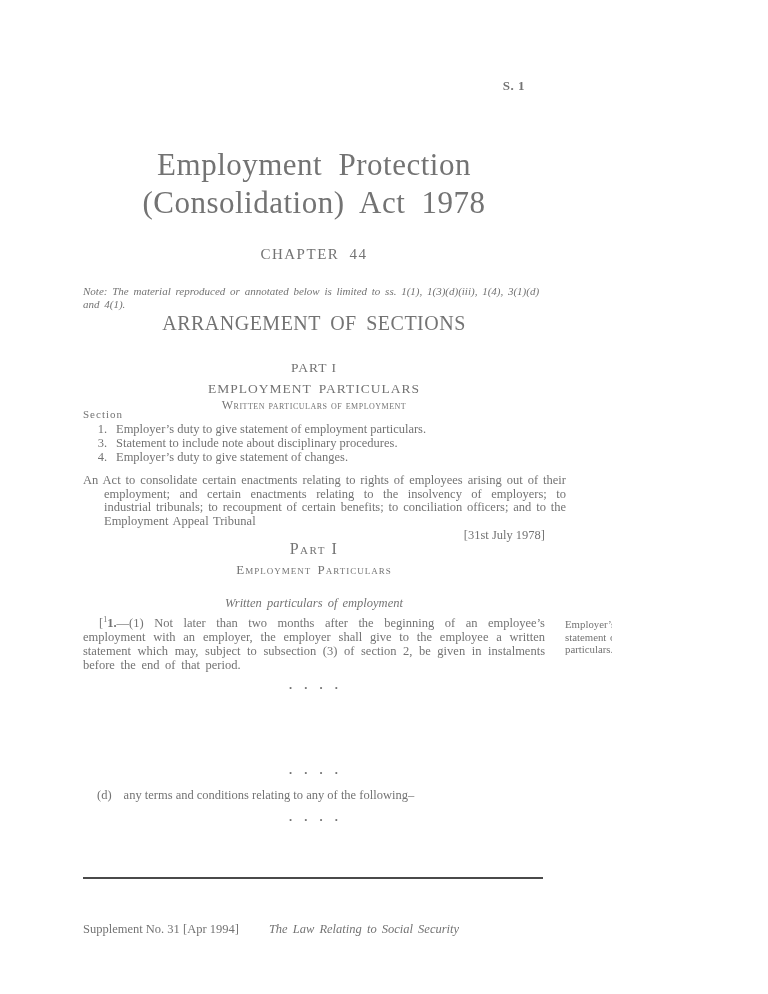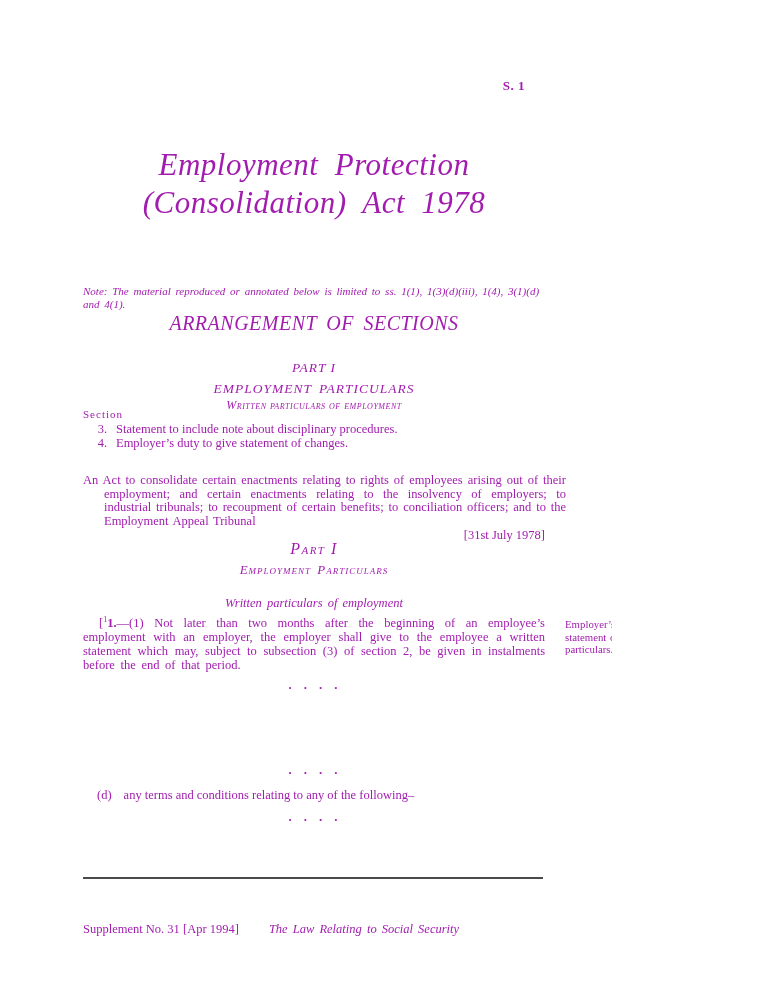--- a/index.html
+++ b/index.html
@@ -2,26 +2,26 @@
 <html><head>
 <meta charset="utf-8">
 <style>
   html, body { margin: 0; padding: 0; background: #ffffff; }
   .page {
     position: relative;
     width: 612px;
     height: 994px;
     background: #ffffff;
     font-family: "Liberation Serif", "DejaVu Serif", serif;
-    color: #a21caf;
+    color: #737373;
     overflow: hidden;
   }
   .abs { position: absolute; }
   .maincol { left: 83px; width: 462px; }
-  .center { text-align: center; font-style: italic; }
+  .center { text-align: center; }
   .justify { text-align: justify; }
 
   .running-head {
     top: 78px; right: 87px;
     font-size: 13px; font-weight: bold; letter-spacing: 0.5px;
   }
   .doc-title {
     top: 146px;
     font-size: 31px; line-height: 38px;
     word-spacing: 8px; letter-spacing: 0.5px;
@@ -132,34 +132,38 @@
 
 <div class="page">
 
   <div class="abs running-head">S. 1</div>
 
   <div class="abs maincol center doc-title">
     <div>Employment Protection</div>
     <div>(Consolidation) Act 1978</div>
   </div>
 
+  <div class="abs maincol center chapter">CHAPTER 44</div>
 
   <div class="abs note" style="left:83px;">Note: The material reproduced or annotated below is limited to ss. 1(1), 1(3)(d)(iii), 1(4), 3(1)(d) and 4(1).</div>
 
   <div class="abs maincol center arrangement">ARRANGEMENT OF SECTIONS</div>
 
   <div class="abs maincol center part-arr">PART I</div>
 
   <div class="abs maincol center partsub-arr">EMPLOYMENT PARTICULARS</div>
 
   <div class="abs maincol center group-arr">Written particulars of employment</div>
 
   <div class="abs section-label" style="left:83px;">Section</div>
 
   <div class="abs maincol section-list">
+    <div class="section-row">
+      <span class="section-num">1.</span><span>Employer’s duty to give statement of employment particulars.</span>
+    </div>
     <div class="section-row">
       <span class="section-num">3.</span><span>Statement to include note about disciplinary procedures.</span>
     </div>
     <div class="section-row">
       <span class="section-num">4.</span><span>Employer’s duty to give statement of changes.</span>
     </div>
   </div>
 
   <div class="abs maincol justify preamble">An Act to consolidate certain enactments relating to rights of employees arising out of their employment; and certain enactments relating to the insolvency of employers; to industrial tribunals; to recoupment of certain benefits; to conciliation officers; and to the Employment Appeal Tribunal</div>
 

